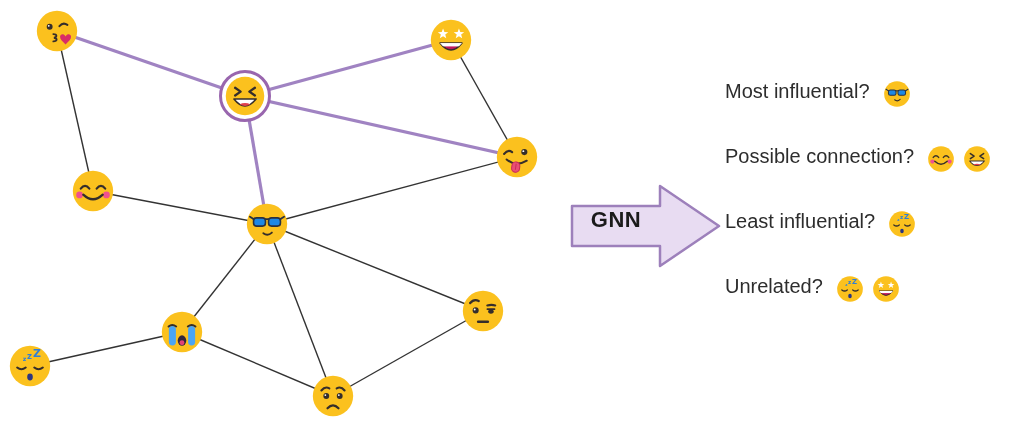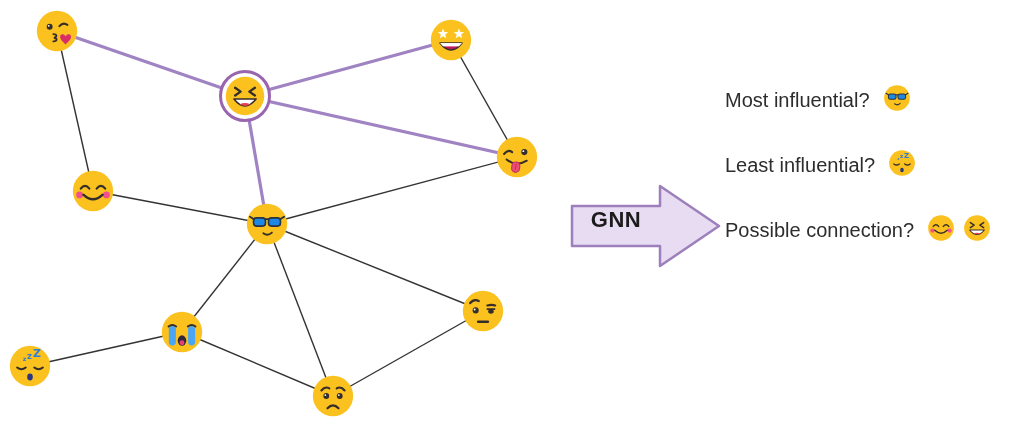--- a/index.html
+++ b/index.html
@@ -10,21 +10,21 @@
   .defs{position:absolute;width:0;height:0;overflow:hidden;}
   .stage{position:absolute;inset:0;}
   #graph-svg{position:absolute;left:0;top:0;}
   .arrow-svg{position:absolute;left:570px;top:182px;}
   .gnn-label{
     position:absolute;left:572px;top:206px;width:88px;height:28px;
     display:flex;align-items:center;justify-content:center;
     font-weight:bold;font-size:22px;color:#1b1b1b;letter-spacing:.5px;
   }
   #questions{position:absolute;left:725px;top:80px;width:298px;}
-  .q-row{display:flex;align-items:flex-end;height:32px;margin-bottom:33px;}
+  .q-row{display:flex;align-items:flex-start;height:32px;margin-bottom:33px;}
   .q-label{font-size:20px;margin-right:13px;white-space:nowrap;}
   .q-emoji{width:28px;height:28px;margin-right:8px;flex:0 0 auto;}
 </style>
 </head>
 <body>
 
 <svg class="defs" aria-hidden="true" xmlns="http://www.w3.org/2000/svg">
 <defs>
   <symbol id="kissing-heart-emoji" viewBox="0 0 72 72">
     <circle cx="36" cy="36" r="33" fill="#FBC11E"></circle>
@@ -186,28 +186,37 @@
   <div class="gnn-label">GNN</div>
 
   <div id="questions" style="color: rgb(45, 45, 45);">
       <div class="q-row">
         <span class="q-label">Most influential?</span>
         <svg class="q-emoji" viewBox="0 0 72 72">
           <use href="#sunglasses-emoji" width="72" height="72"></use>
         </svg>
       </div>
       <div class="q-row">
+        <span class="q-label">Possible connection?</span>
+        <svg class="q-emoji" viewBox="0 0 72 72">
+          <use href="#smiling-blush-emoji" width="72" height="72"></use>
+        </svg>
+        <svg class="q-emoji" viewBox="0 0 72 72">
+          <use href="#grinning-squinting-emoji" width="72" height="72"></use>
+        </svg>
+      </div>
+      <div class="q-row">
         <span class="q-label">Least influential?</span>
         <svg class="q-emoji" viewBox="0 0 72 72">
           <use href="#sleeping-emoji" width="72" height="72"></use>
         </svg>
       </div>
       <div class="q-row">
-        <span class="q-label">Possible connection?</span>
-        <svg class="q-emoji" viewBox="0 0 72 72">
-          <use href="#smiling-blush-emoji" width="72" height="72"></use>
-        </svg>
-        <svg class="q-emoji" viewBox="0 0 72 72">
-          <use href="#grinning-squinting-emoji" width="72" height="72"></use>
+        <span class="q-label">Unrelated?</span>
+        <svg class="q-emoji" viewBox="0 0 72 72">
+          <use href="#sleeping-emoji" width="72" height="72"></use>
+        </svg>
+        <svg class="q-emoji" viewBox="0 0 72 72">
+          <use href="#star-struck-emoji" width="72" height="72"></use>
         </svg>
       </div>
     </div>
 </div>
 
 </body></html>

